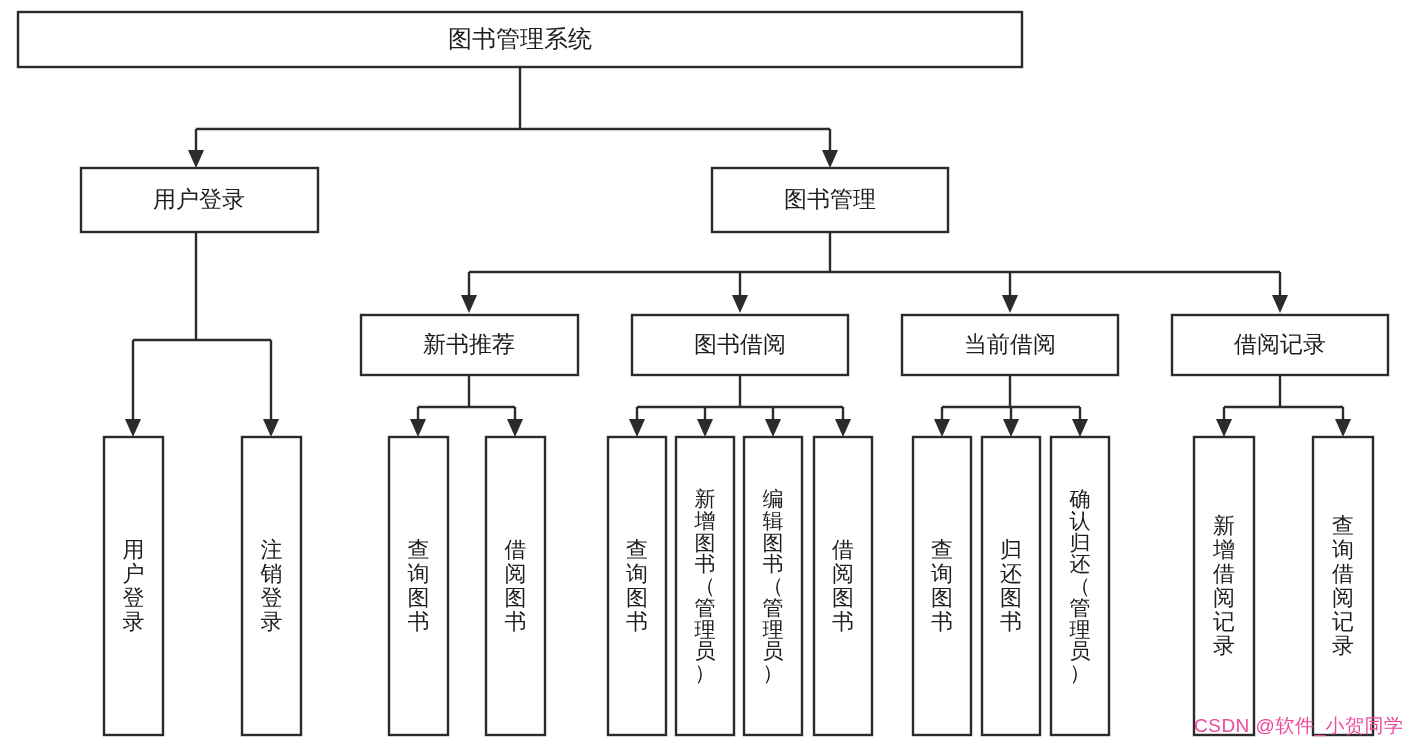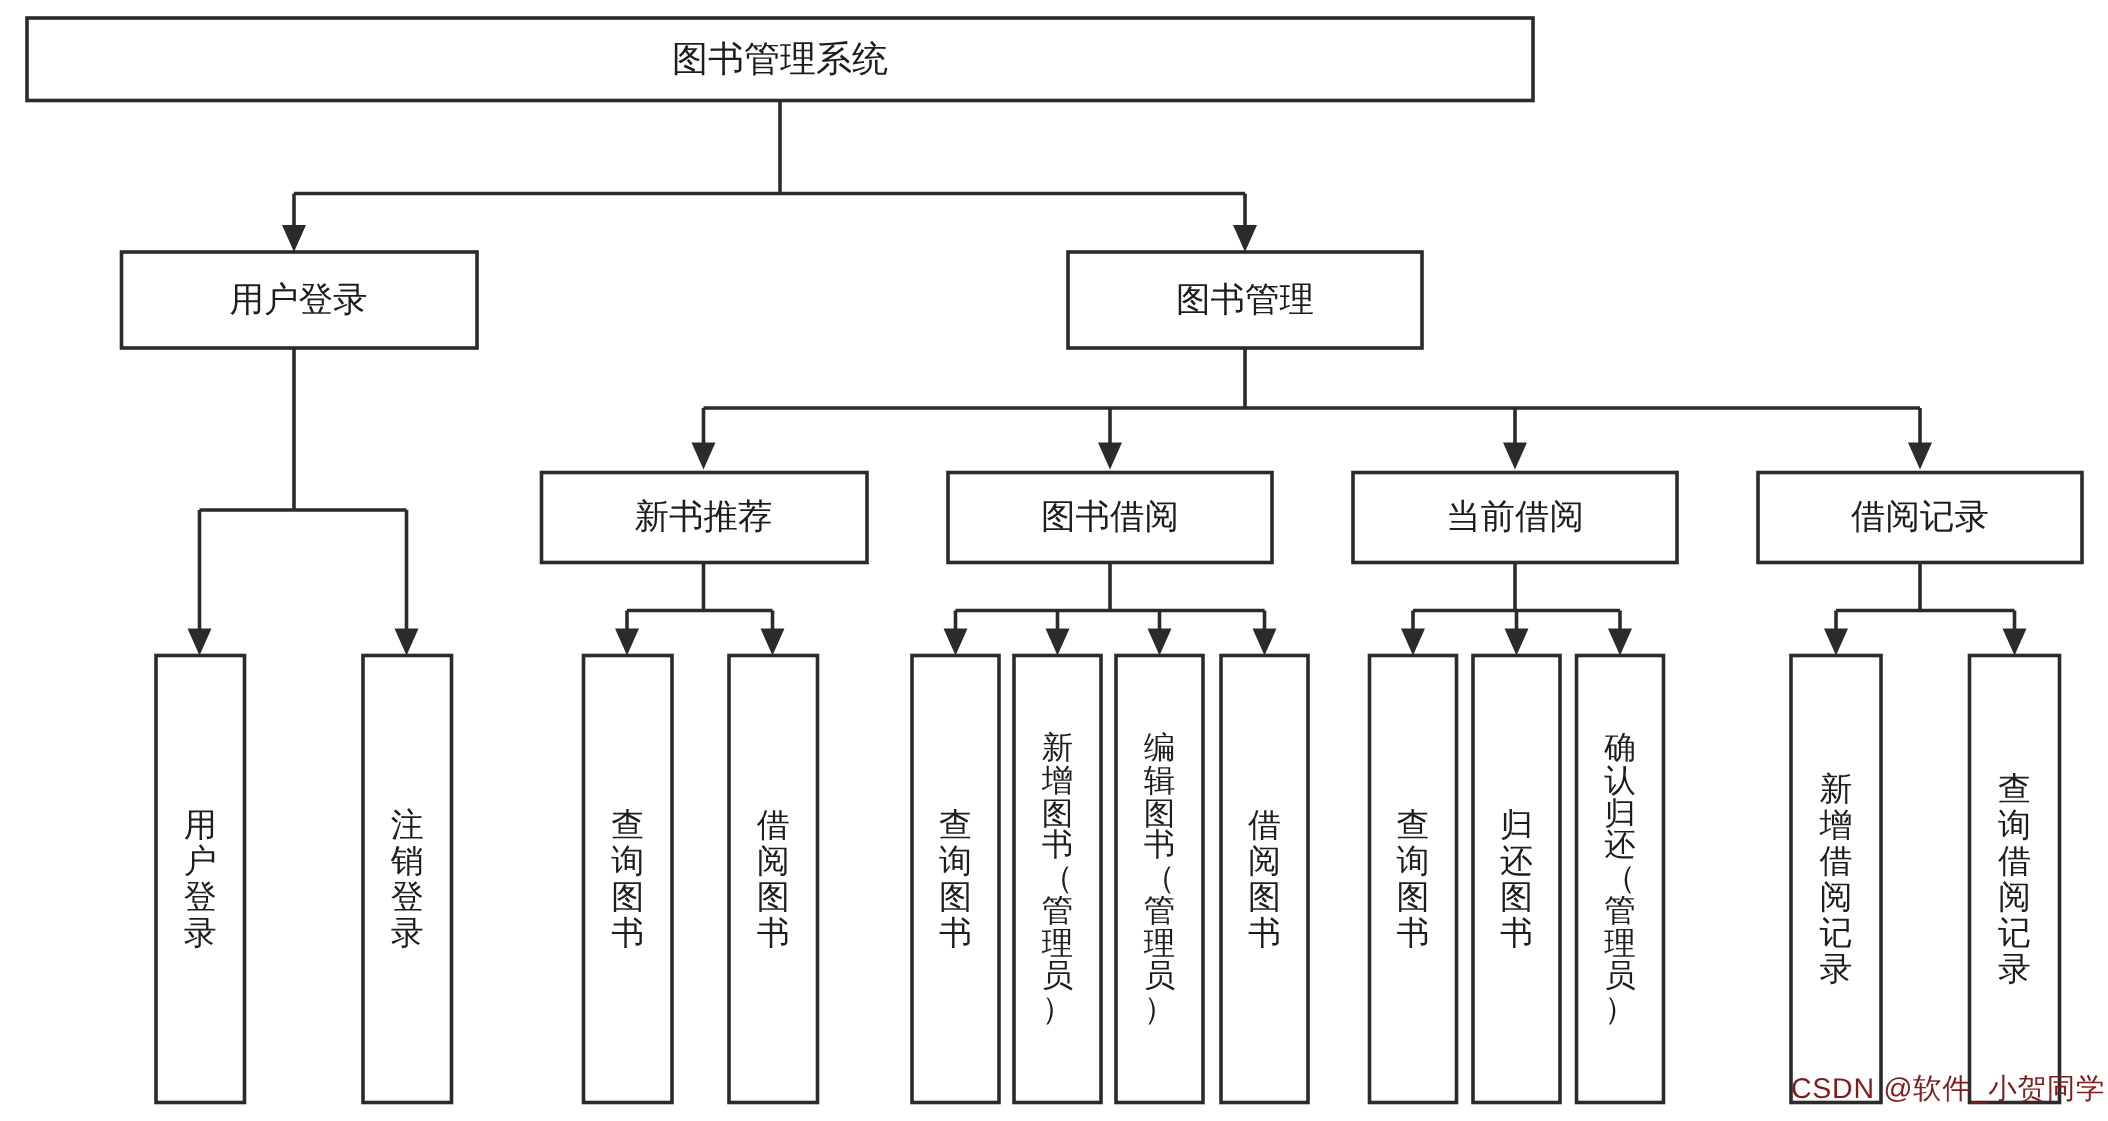--- a/index.html
+++ b/index.html
@@ -69,21 +69,21 @@
     display: block;
   }
   .leaf-text.tight {
     font-size: 21px;
     line-height: 1.035;
   }
   .watermark {
     position: absolute;
     font-family: "Liberation Sans", "DejaVu Sans", sans-serif;
     font-size: 19px;
-    color: #7f1d1d;
+    color: #ec4899;
     letter-spacing: 0.5px;
     white-space: nowrap;
   }
 </style>
 </head>
 <body>
 
 <div id="diagram-root">
 
   <svg class="diagram-canvas" viewBox="0 0 1405 747" xmlns="http://www.w3.org/2000/svg">

